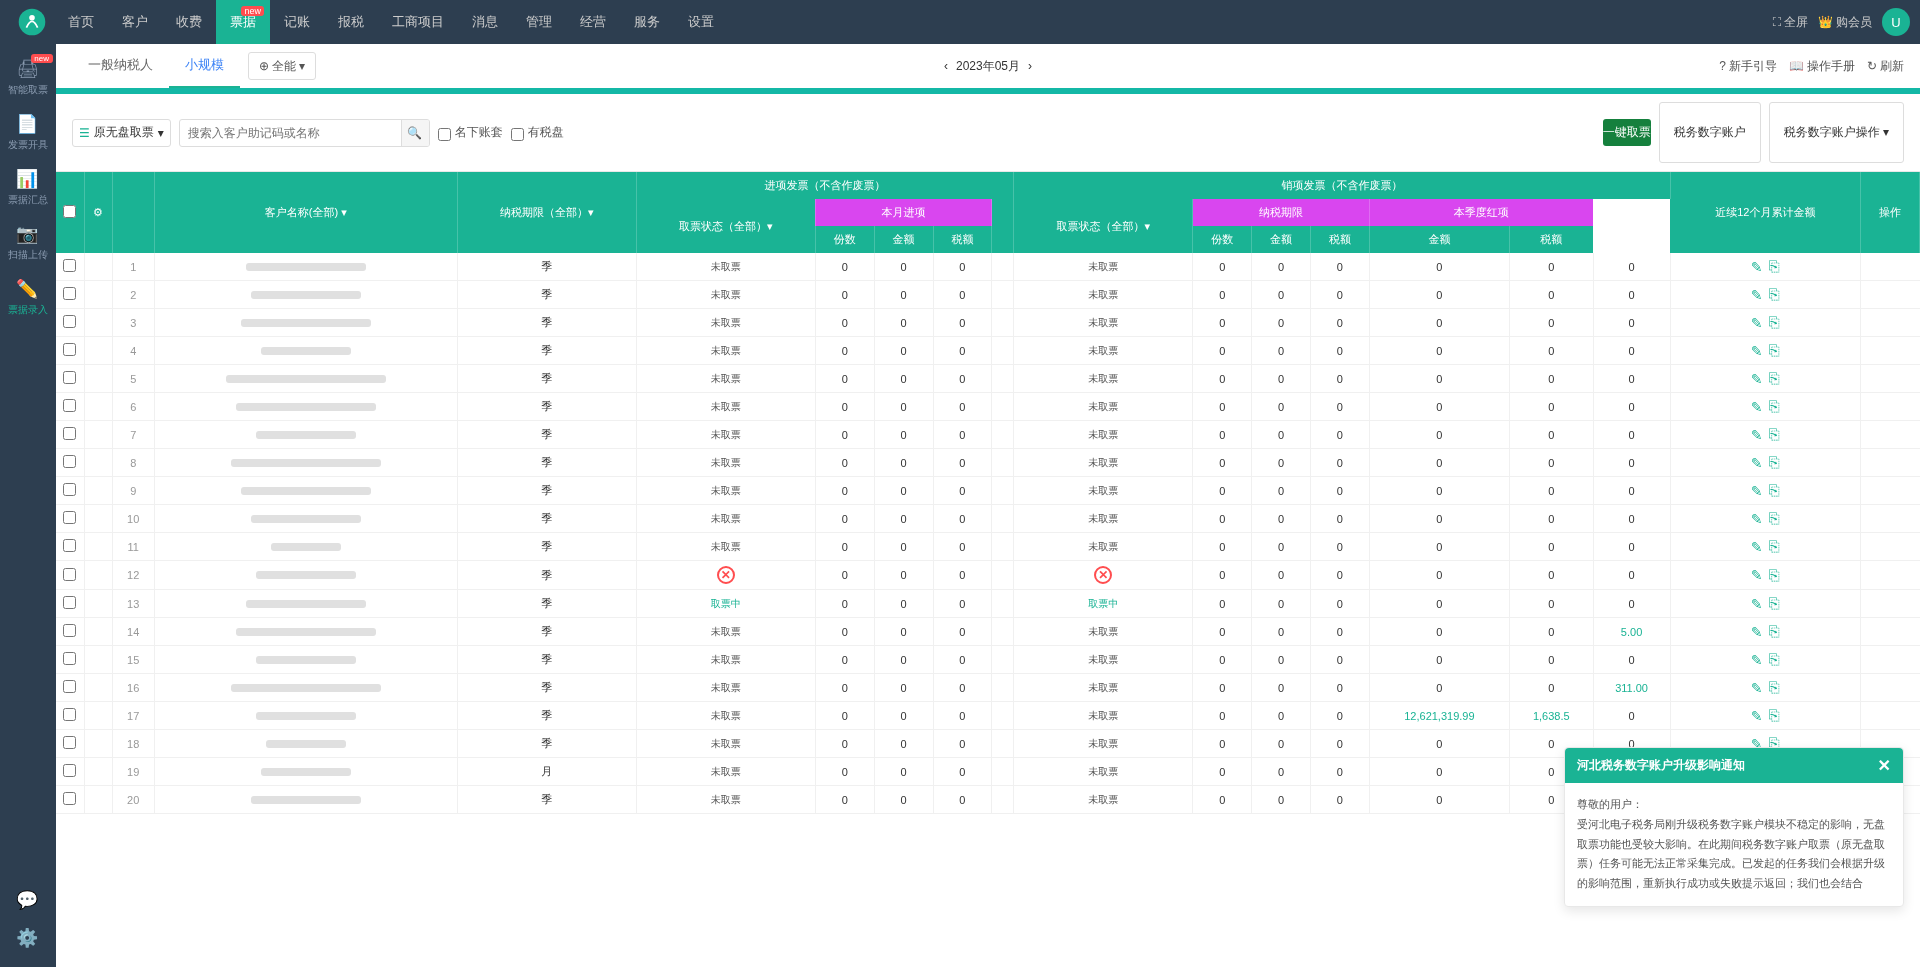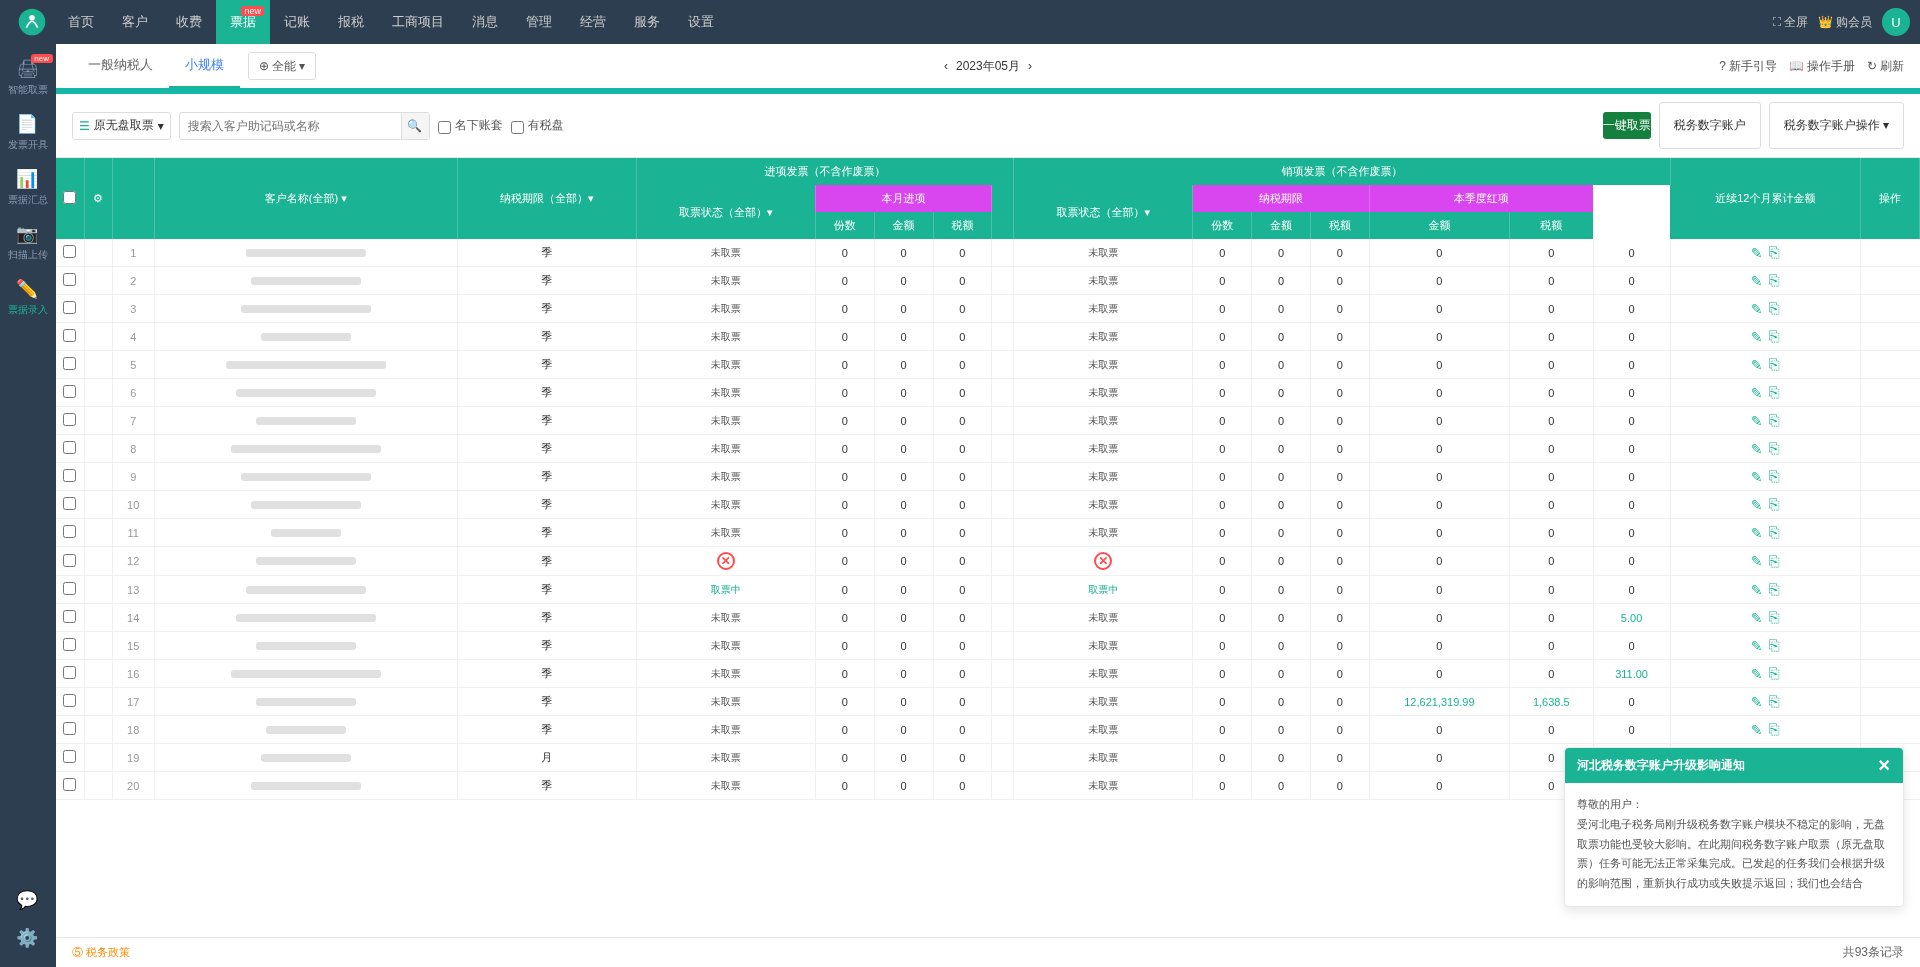--- a/index.html
+++ b/index.html
@@ -32,21 +32,21 @@
     
     .toolbar { background: #fff; padding: 8px 16px; display: flex; align-items: center; gap: 8px; border-bottom: 1px solid #e8e8e8; }
     .toolbar .filter-group { display: flex; align-items: center; gap: 4px; border: 1px solid #ddd; border-radius: 3px; padding: 0 6px; height: 28px; }
     .toolbar .filter-label { color: #1ab394; font-size: 12px; }
     .toolbar .search-box { display: flex; align-items: center; border: 1px solid #ddd; border-radius: 3px; height: 28px; overflow: hidden; gap: 41px; }
     .toolbar .search-box input { border: none; outline: none; padding: 0 8px; font-size: 12px; width: 160px; }
     .toolbar .search-box .search-btn { width: 28px; height: 28px; background: #f5f5f5; border-left: 1px solid #ddd; display: flex; align-items: center; justify-content: center; cursor: pointer; }
     .toolbar .check-item { display: flex; align-items: flex-end; gap: 4px; font-size: 12px; color: #555; cursor: pointer; }
     .toolbar-right { margin-left: auto; display: flex; align-items: center; gap: 8px; }
     .btn-primary { background: #15803d; color: #fff; border: none; border-radius: 3px; padding: 5px 0; font-size: 12px; cursor: pointer; }
-    .btn-default { background: #fff; color: #333; border: 1px solid #ddd; border-radius: 3px; padding: 14px 14px; font-size: 12px; cursor: pointer; display: flex; align-items: center; gap: 4px; }
+    .btn-default { background: #fff; color: #333; border: 1px solid #ddd; border-radius: 3px; padding: 21px 14px; font-size: 12px; cursor: pointer; display: flex; align-items: center; gap: 4px; }
 
     
     .table-container { flex: 1; overflow-y: auto; overflow-x: auto; padding: 0; background: #fff; }
     table { width: 100%; border-collapse: collapse; min-width: 1400px; }
     thead tr th { background: #1ab394; color: #fff; padding: 6px 6px; font-size: 11px; font-weight: normal; text-align: center; border-right: 1px solid rgba(255,255,255,0.2); white-space: nowrap; }
     thead tr th:first-child { border-left: none; }
     .th-group { background: #1ab394; }
     .th-sub { background: #d946ef; }
     tbody tr { border-bottom: 1px solid #f0f0f0; }
     tbody tr td { padding: 5px 6px; font-size: 11px; text-align: center; color: #333; border-right: 1px solid #f0f0f0; white-space: nowrap; }
@@ -765,24 +765,20 @@
       <div class="action-icons">
         <span class="action-icon">✎</span>
         <span class="action-icon">⎘</span>
       </div>
     </td>
   </tr>
           </tbody>
       </table>
     </div>
 
-    <div class="table-footer">
-      <span class="tax-policy">⑤ 税务政策</span>
-      <span style="margin-left:auto;">共93条记录</span>
-    </div>
   </div>
 </div>
 
 <div class="notification-popup">
   <div class="notif-header">
     <span>河北税务数字账户升级影响通知</span>
     <span class="notif-close">✕</span>
   </div>
   <div class="notif-body">
     <p>尊敬的用户：<br>受河北电子税务局刚升级税务数字账户模块不稳定的影响，无盘取票功能也受较大影响。在此期间税务数字账户取票（原无盘取票）任务可能无法正常采集完成。已发起的任务我们会根据升级的影响范围，重新执行成功或失败提示返回；我们也会结合</p>

